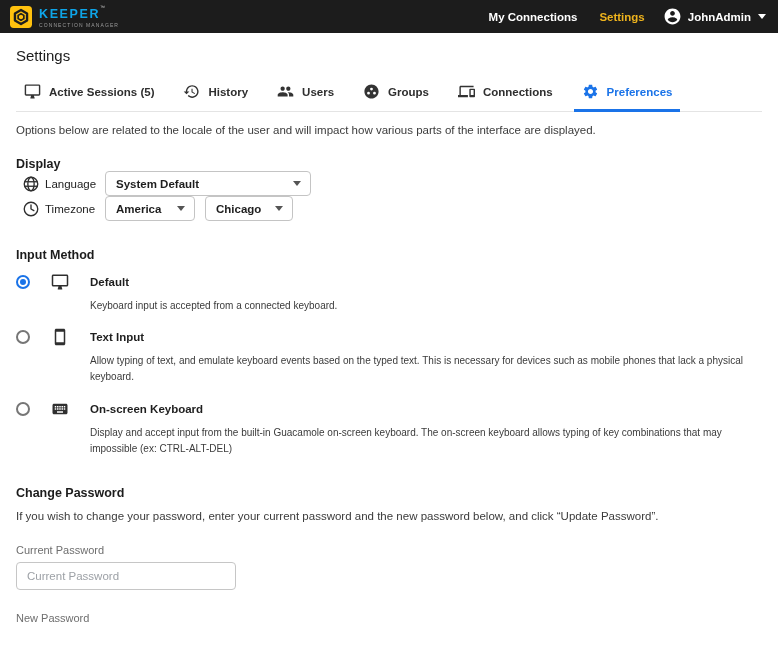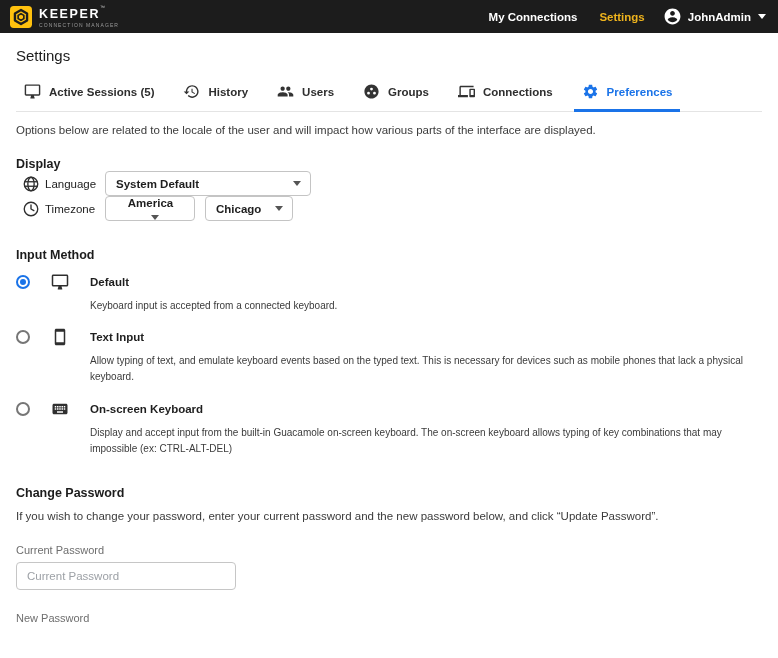--- a/index.html
+++ b/index.html
@@ -5,21 +5,21 @@
   * { margin:0; padding:0; box-sizing:border-box; }
   html,body { width:778px; height:658px; background:#ffffff; overflow:hidden;
     font-family:"Liberation Sans", sans-serif; color:#1e1e1e; }
 
   
   .navbar { height:33px; background:#1c1c1c; display:flex; align-items:center;
     padding:0 12px 0 10px; }
   .brand { display:flex; align-items:center; gap:7px; }
   .brand-badge { display:block; }
   .brand-text { line-height:1; }
-  .brand-name { color:#ffffff; font-size:12.5px; font-weight:700; letter-spacing:1.6px;margin-top:16px; }
+  .brand-name { color:#0ea5e9; font-size:12.5px; font-weight:700; letter-spacing:1.6px;margin-top:16px; }
   .brand-tm { color:#cccccc; font-size:5px; vertical-align:top; }
   .brand-sub { color:#9b9b9b; font-size:5px; letter-spacing:1.1px; margin-top:2px; }
   .nav-right { margin-left:auto; display:flex; align-items:center; }
   .nav-link { color:#ffffff; font-size:11.5px; font-weight:600; cursor:pointer; }
   .nav-link + .nav-link { margin-left:22px; }
   .nav-link.active { color:#eeb31d; }
   .nav-user { display:flex; align-items:center; margin-left:18px; cursor:pointer; }
   .avatar { display:block; }
   .user-name { color:#ffffff; font-size:11.5px; font-weight:700; margin-left:6px; }
   .caret-down { width:0; height:0; border-left:4px solid transparent;
@@ -46,21 +46,21 @@
 
   
   .pref-row { display:flex; align-items:center; padding-left:6px; }
   .pref-icon { width:18px; height:18px; margin-right:5px; flex:none; }
   .pref-icon svg { width:18px; height:18px; display:block; }
   .pref-label { width:60px; font-size:11.5px; color:#222222; }
   .select { height:25px; border:1px solid #c4c4c4; border-radius:4px; background:#fff;
     display:inline-flex; align-items:center; justify-content:space-between;
     padding:0 9px 0 10px; font-size:11.5px; font-weight:700; color:#1e1e1e; cursor:pointer; }
   .sel-lang { width:206px; }
-  .sel-region { width:90px;flex-direction:column; }
+  .sel-region { width:90px; }
   .sel-city { width:88px; margin-left:10px; }
   .sel-caret { width:0; height:0; border-left:4px solid transparent;
     border-right:4px solid transparent; border-top:5px solid #555555; margin-left:8px; }
 
   
   .option { display:grid; grid-template-columns:14px 18px 1fr; column-gap:21px;
     align-items:start; padding-left:0; }
   .opt-1 { margin-top:11px; } .opt-2 { margin-top:14px; } .opt-3 { margin-top:15px; }
   .radio { width:14px; height:14px; border-radius:50%; border:2px solid #767676;
     margin-top:2px; position:relative; cursor:pointer; background:#fff; }

